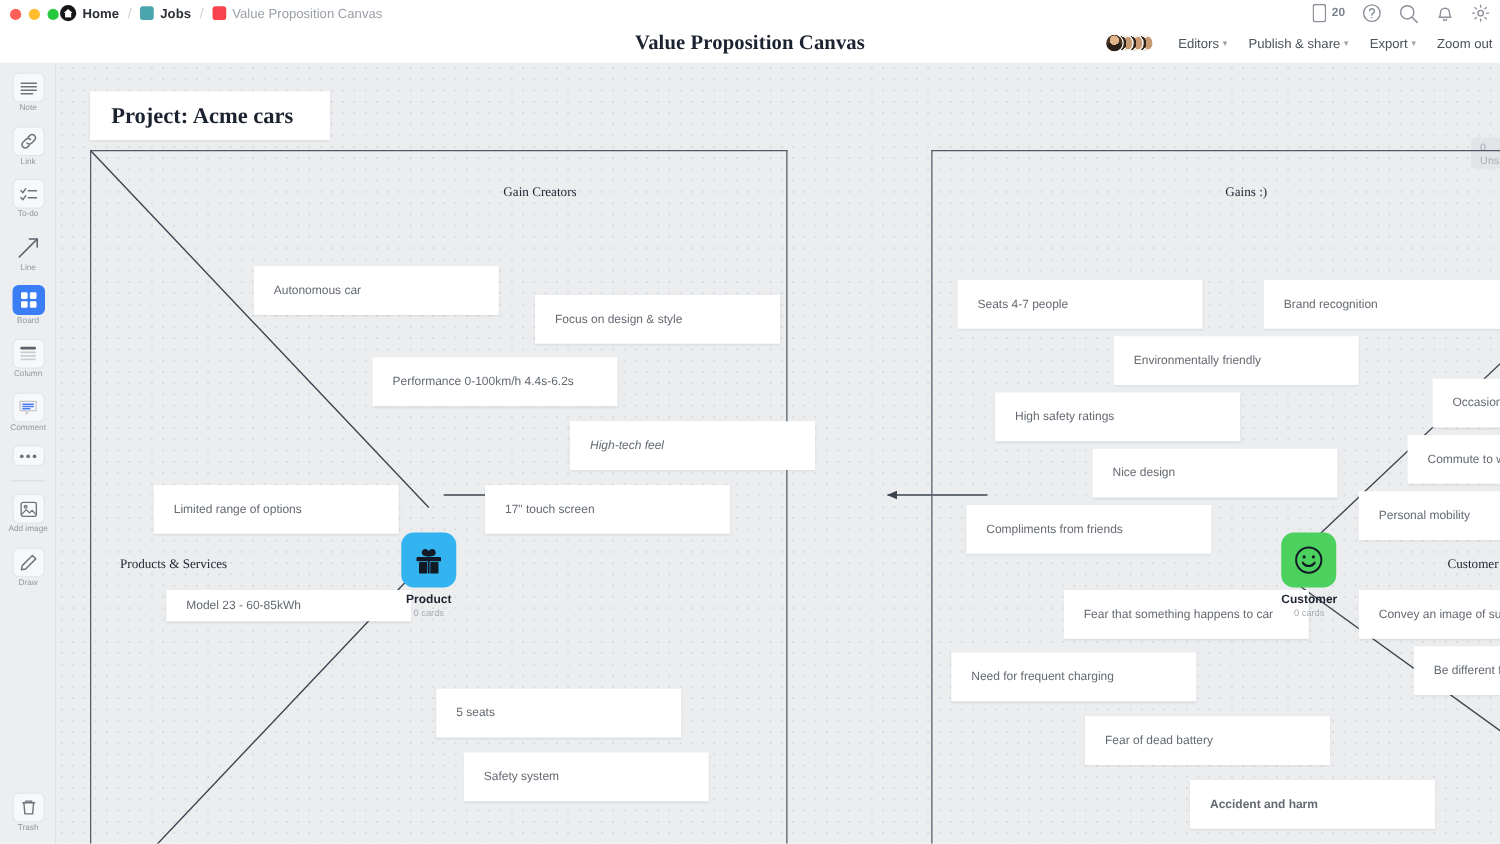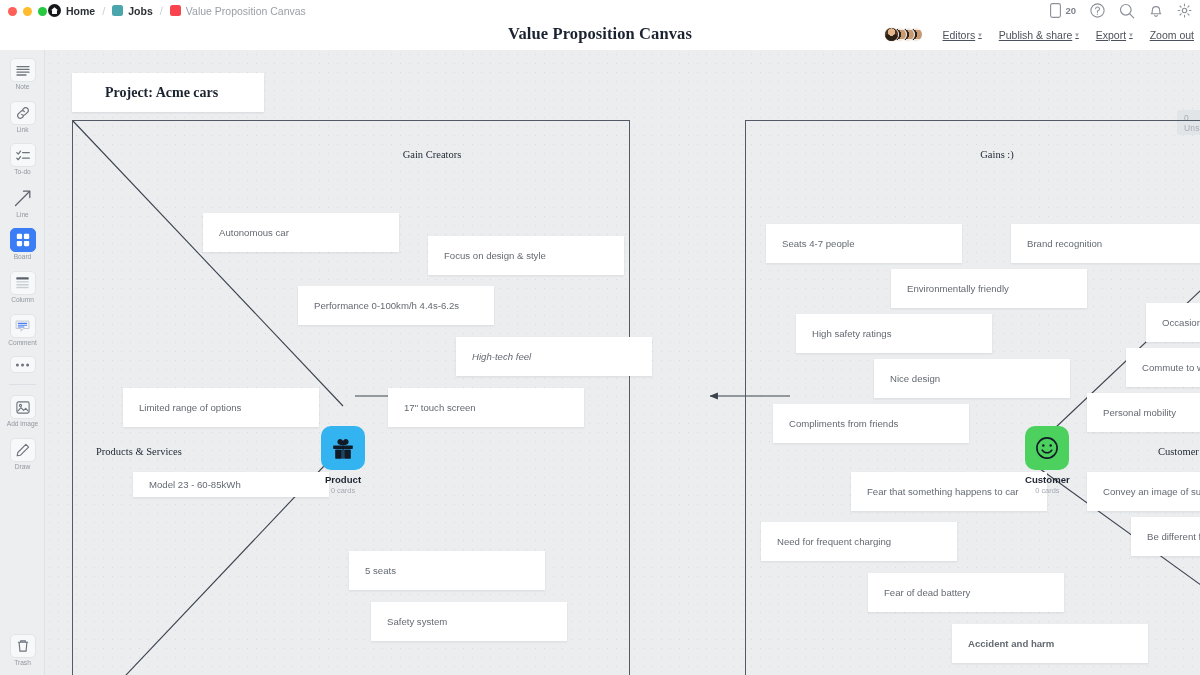--- a/index.html
+++ b/index.html
@@ -57,21 +57,21 @@
   }
   .ticon { color: #8b9099; display: flex; align-items: center; gap: 4px; }
   .ticon svg { display: block; }
   .tcount { font-size: 9.5px; color: #7d838c; font-weight: 600; }
 
   .top-menu {
     position: absolute; right: 6px; top: 27px;
     display: flex; align-items: center; gap: 17px;
     font-size: 10.5px; color: #4c525b;
   }
-  .tm-item { display: flex; align-items: center; gap: 3px; cursor: pointer; text-decoration: underline; }
+  .tm-item { display: flex; align-items: center; gap: 3px; cursor: pointer; }
   .caret { font-size: 7px; color: #9aa0a8; }
   .avatars { position: relative; width: 40px; height: 16px; margin-right: 2px; }
   .av {
     position: absolute; top: 0; width: 15px; height: 15px; border-radius: 50%;
     border: 1.2px solid #fff; overflow: hidden;
   }
   .av i { position:absolute; inset:0; display:block; }
   .av0 { left: 0; background: #8a6347; }
   .av0 i { background: radial-gradient(circle at 50% 32%, #e2b48c 0 34%, transparent 35%),
                        radial-gradient(circle at 50% 92%, #2b2018 0 52%, transparent 53%),
@@ -125,21 +125,21 @@
     font-size: 8.5px; letter-spacing: .2px; margin-left: 43px;
   }
 
   .projectcard {
     position: absolute; left: 27px; top: 23px; width: 192px; height: 39px;
     background: #fff; box-shadow: 0 1px 2px rgba(30,40,60,.10);
     display: flex; align-items: center; padding-left: 17px;
   }
   .projectcard span {
     font-family: "Liberation Serif", serif;
-    font-size: 14px; font-weight: 700; color: #1b2230; margin-left: 16px;
+    font-size: 18px; font-weight: 700; color: #1b2230;
   }
 
   
   .panel {
     position: absolute; top: 70px; height: 610px;
     border: 1.6px solid #525a66; border-bottom: none;
     background: rgba(255,255,255,0.02);
   }
   .panel-left  { left: 27px;  width: 558px; }
   .panel-right { left: 700px; width: 560px; }

